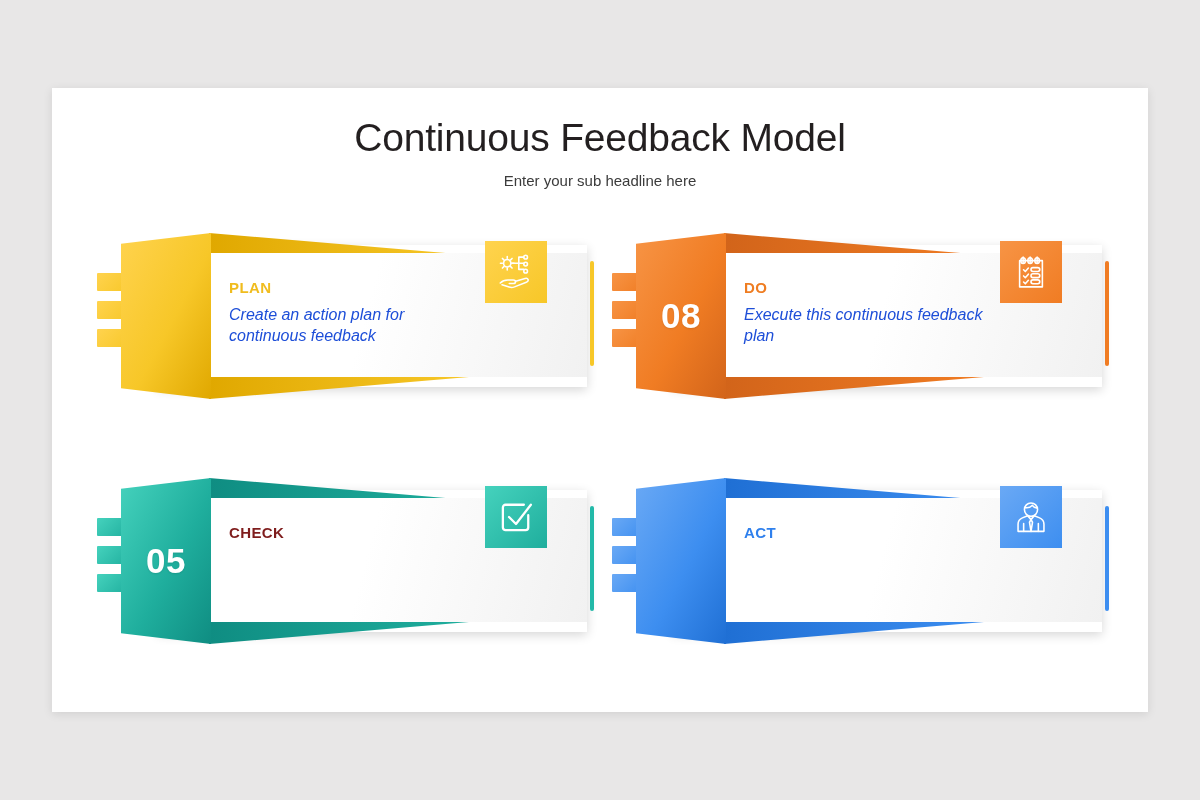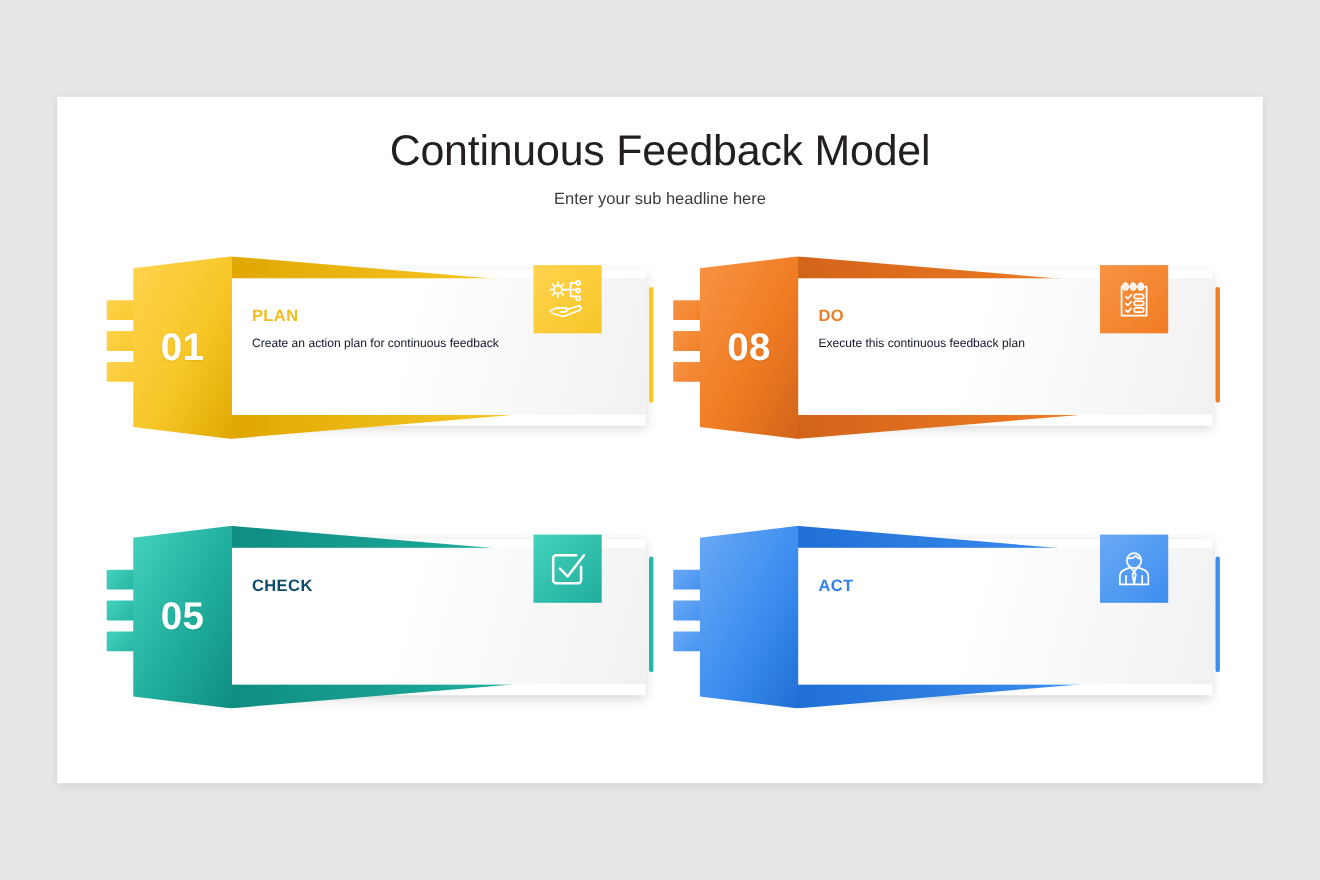--- a/index.html
+++ b/index.html
@@ -102,21 +102,21 @@
   }
 
   
   .heading {
     position:absolute; left:132px; top:48px;
     font-size:15px; font-weight:700; letter-spacing:0.4px;
   }
   .body {
     position:absolute; left:132px; top:74px;
     width:252px;
-    font-size:11px; line-height:1.30; color:#0f172a;
+    font-size:16px; line-height:1.30; color:#1d4ed8;font-style:italic;
   }
 
   
   .icon-tile {
     position:absolute; left:388px; top:10px;
     width:62px; height:62px;
     display:flex; align-items:center; justify-content:center;
   }
   .icon-tile svg { width:42px; height:42px; display:block; }
 </style>
@@ -133,21 +133,20 @@
     <div class="tabs">
       <div class="tab t0" style="background: linear-gradient(135deg, rgb(255, 211, 78), rgb(247, 199, 40));"></div>
       <div class="tab t1" style="background: linear-gradient(135deg, rgb(255, 211, 78), rgb(247, 199, 40));"></div>
       <div class="tab t2" style="background: linear-gradient(135deg, rgb(255, 211, 78), rgb(247, 199, 40));"></div>
     </div>
     <div class="ribbon-top" style="background: linear-gradient(90deg, rgb(224, 168, 0) 0%, rgb(247, 199, 40) 100%);"></div>
     <div class="ribbon-bot" style="background: linear-gradient(90deg, rgb(224, 168, 0) 0%, rgb(247, 199, 40) 100%);"></div>
     <div class="panel"></div>
     <div class="accent-bar" style="background: rgb(247, 199, 40);"></div>
     <div class="numblock" style="background: linear-gradient(118deg, rgb(255, 211, 78) 0%, rgb(247, 199, 40) 55%, rgb(224, 168, 0) 100%);"></div>
-    <div class="num">01</div>
     <div class="heading" style="color: rgb(240, 188, 30);">PLAN</div>
     <div class="body">Create an action plan for continuous feedback</div>
     <div class="icon-tile" style="background: linear-gradient(135deg, rgb(255, 211, 78) 0%, rgb(247, 199, 40) 100%);">
       <svg viewBox="0 0 48 48" fill="none" stroke="#fff" stroke-width="1.8" stroke-linecap="round" stroke-linejoin="round">
         <circle cx="14" cy="14" r="4.2"></circle>
         <path d="M14 6.2v2.2M14 19.6v2.2M6.2 14h2.2M19.6 14h2.2M8.5 8.5l1.6 1.6M17.9 17.9l1.6 1.6M19.5 8.5l-1.6 1.6M10.1 17.9l-1.6 1.6"></path>
         <circle cx="35" cy="7" r="2.1"></circle>
         <circle cx="35" cy="15" r="2.1"></circle>
         <circle cx="35" cy="23" r="2.1"></circle>
         <path d="M18.6 14h8.6M27.2 14v-7h5.7M27.2 14h5.7M27.2 14v7h5.7"></path>
@@ -195,21 +194,21 @@
       <div class="tab t0" style="background: linear-gradient(135deg, rgb(69, 210, 189), rgb(31, 174, 157));"></div>
       <div class="tab t1" style="background: linear-gradient(135deg, rgb(69, 210, 189), rgb(31, 174, 157));"></div>
       <div class="tab t2" style="background: linear-gradient(135deg, rgb(69, 210, 189), rgb(31, 174, 157));"></div>
     </div>
     <div class="ribbon-top" style="background: linear-gradient(90deg, rgb(15, 141, 130) 0%, rgb(31, 174, 157) 100%);"></div>
     <div class="ribbon-bot" style="background: linear-gradient(90deg, rgb(15, 141, 130) 0%, rgb(31, 174, 157) 100%);"></div>
     <div class="panel"></div>
     <div class="accent-bar" style="background: rgb(34, 185, 168);"></div>
     <div class="numblock" style="background: linear-gradient(118deg, rgb(69, 210, 189) 0%, rgb(31, 174, 157) 55%, rgb(15, 141, 130) 100%);"></div>
     <div class="num">05</div>
-    <div class="heading" style="color: #0c4a6e; text-align: right;">CHECK</div>
+    <div class="heading" style="color: #7f1d1d; text-align: right;">CHECK</div>
     <div class="icon-tile" style="background: linear-gradient(135deg, rgb(69, 210, 189) 0%, rgb(31, 174, 157) 100%);">
       <svg viewBox="0 0 48 48" fill="none" stroke="#fff" stroke-width="2.6" stroke-linecap="round" stroke-linejoin="round">
         <path d="M38 22v14a3 3 0 0 1-3 3H12a3 3 0 0 1-3-3V13a3 3 0 0 1 3-3h21"></path>
         <path d="M16 24l8 8L41 10"></path>
       </svg>
     </div>
   </div>
 
   <div class="card c3">
     <div class="card-shadow"></div>

